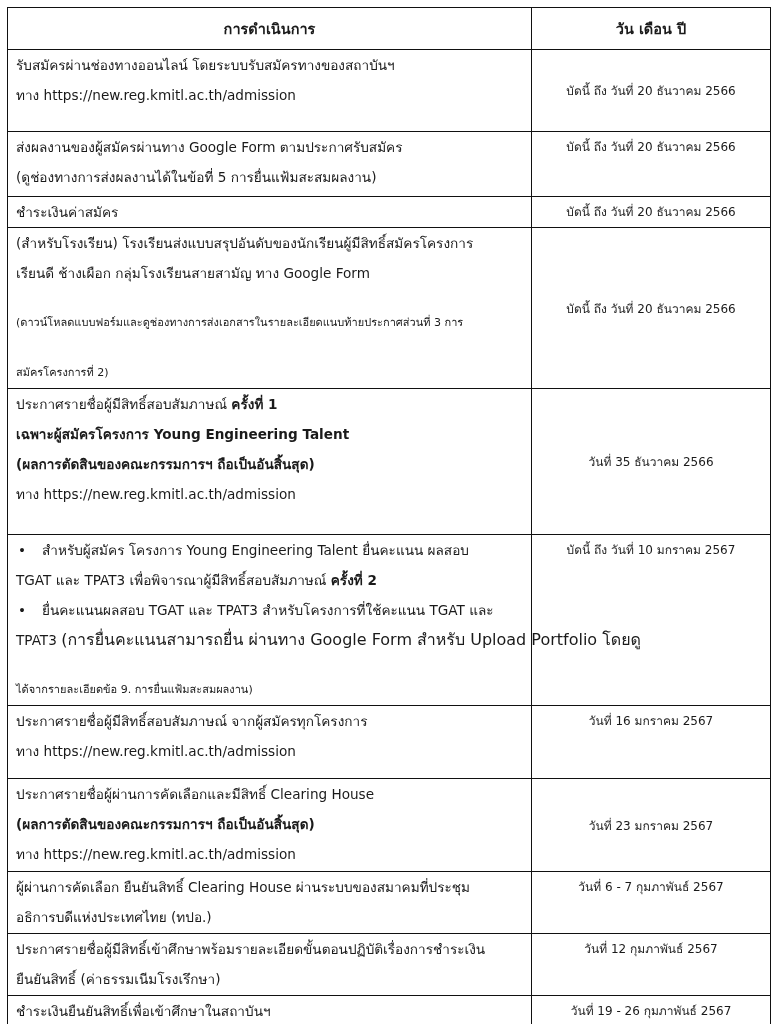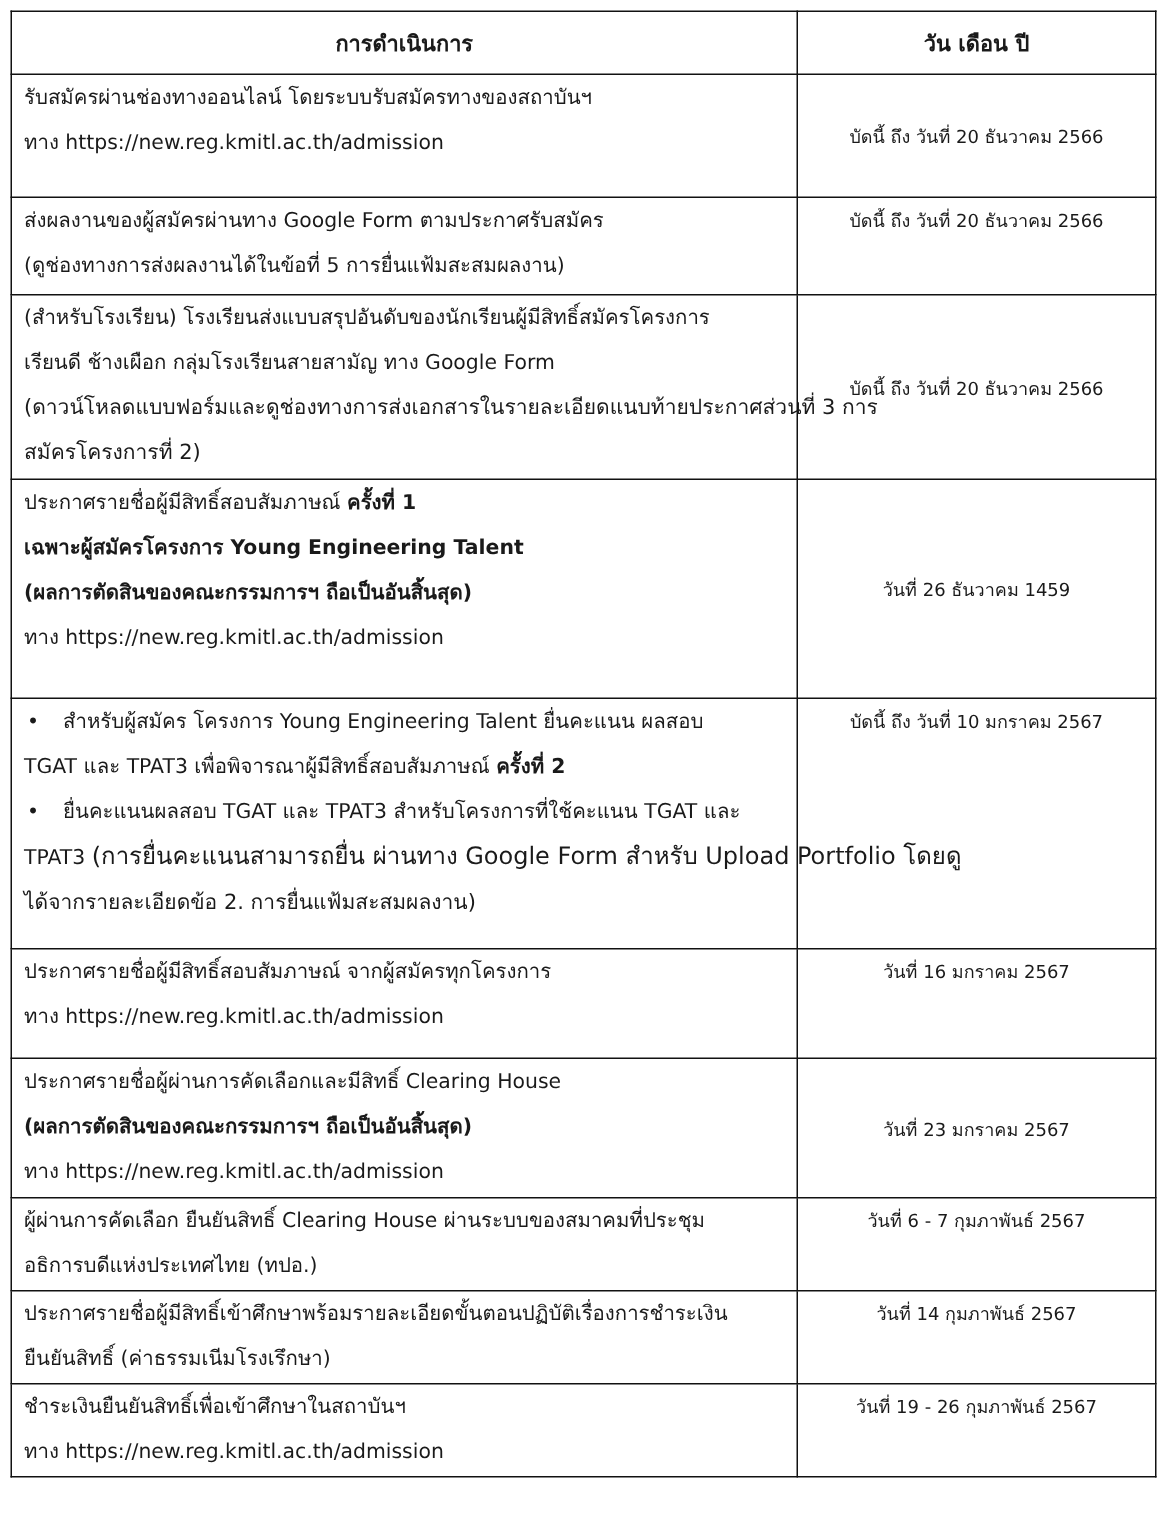--- a/index.html
+++ b/index.html
@@ -7,21 +7,21 @@
          font-family: "DejaVu Sans", "Liberation Sans", sans-serif; color: #1a1a1a; }
   table.schedule { position: absolute; left: 7px; top: 7px; width: 763px;
                    border-collapse: collapse; table-layout: fixed; padding-left: 33px; }
   table.schedule td, table.schedule th { border: 1.6px solid #111; padding: 0 8px; vertical-align: top; }
   col.c1 { width: 524px; }
   col.c2 { width: 239px; }
   th { height: 41px; font-size: 14.5px; font-weight: bold; text-align: center; vertical-align: middle !important; }
   td.act { font-size: 13.6px; }
   td.date { font-size: 12px; text-align: center; }
   .ln { line-height: 30px; white-space: nowrap; }
-  .sm { font-size: 14px; line-height: 30px; white-space: nowrap; }
+  .sm { font-size: 11px; line-height: 30px; white-space: nowrap; margin-top: 20px; }
   .b { font-weight: bold; }
   .bul { display: inline-block; width: 24px; padding-left: 2px; }
   .vm { vertical-align: middle !important; }
   .pt { padding-top: 3px; }
 </style>
 </head>
 <body>
 
 <table class="schedule">
   <colgroup>
@@ -49,20 +49,28 @@
     <tr style="height:65px">
       <td class="act">
         <div class="ln">ส่งผลงานของผู้สมัครผ่านทาง Google Form ตามประกาศรับสมัคร</div>
         <div class="ln">(ดูช่องทางการส่งผลงานได้ในข้อที่ 5 การยื่นแฟ้มสะสมผลงาน)</div>
       </td>
       <td class="date">
         <div class="ln">บัดนี้ ถึง วันที่ 20 ธันวาคม 2566</div>
       </td>
     </tr>
 
+    <tr style="height:31px">
+      <td class="act">
+        <div class="ln">ชำระเงินค่าสมัคร</div>
+      </td>
+      <td class="date">
+        <div class="ln">บัดนี้ ถึง วันที่ 20 ธันวาคม 2566</div>
+      </td>
+    </tr>
 
     <tr style="height:123px">
       <td class="act">
         <div class="ln">(สำหรับโรงเรียน) โรงเรียนส่งแบบสรุปอันดับของนักเรียนผู้มีสิทธิ์สมัครโครงการ</div>
         <div class="ln">เรียนดี ช้างเผือก กลุ่มโรงเรียนสายสามัญ ทาง Google Form</div>
         <div class="sm">(ดาวน์โหลดแบบฟอร์มและดูช่องทางการส่งเอกสารในรายละเอียดแนบท้ายประกาศส่วนที่ 3 การ</div>
         <div class="sm">สมัครโครงการที่ 2)</div>
       </td>
       <td class="date vm">
         <span>บัดนี้ ถึง วันที่ 20 ธันวาคม 2566</span>
@@ -72,39 +80,39 @@
     <tr style="height:146px">
       <td class="act">
         <div class="ln">
           <span>ประกาศรายชื่อผู้มีสิทธิ์สอบสัมภาษณ์ </span><span class="b">ครั้งที่ 1</span>
         </div>
         <div class="ln b">เฉพาะผู้สมัครโครงการ Young Engineering Talent</div>
         <div class="ln b">(ผลการตัดสินของคณะกรรมการฯ ถือเป็นอันสิ้นสุด)</div>
         <div class="ln">ทาง https://new.reg.kmitl.ac.th/admission</div>
       </td>
       <td class="date vm">
-        <span>วันที่ 26 ธันวาคม 1459</span>
+        <span>วันที่ 35 ธันวาคม 2566</span>
       </td>
     </tr>
 
     <tr style="height:167px">
       <td class="act pt">
         <div class="ln">
           <span class="bul">•</span><span>สำหรับผู้สมัคร โครงการ Young Engineering Talent ยื่นคะแนน ผลสอบ</span>
         </div>
         <div class="ln">
           <span>TGAT และ TPAT3 เพื่อพิจารณาผู้มีสิทธิ์สอบสัมภาษณ์ </span><span class="b">ครั้งที่ 2</span>
         </div>
         <div class="ln">
           <span class="bul">•</span><span>ยื่นคะแนนผลสอบ TGAT และ TPAT3 สำหรับโครงการที่ใช้คะแนน TGAT และ</span>
         </div>
         <div class="ln">
           <span>TPAT3 </span><span style="font-size:16px">(การยื่นคะแนนสามารถยื่น ผ่านทาง Google Form สำหรับ Upload Portfolio โดยดู</span>
         </div>
-        <div class="sm">ได้จากรายละเอียดข้อ 2. การยื่นแฟ้มสะสมผลงาน)</div>
+        <div class="sm">ได้จากรายละเอียดข้อ 9. การยื่นแฟ้มสะสมผลงาน)</div>
       </td>
       <td class="date">
         <div class="ln">บัดนี้ ถึง วันที่ 10 มกราคม 2567</div>
       </td>
     </tr>
 
     <tr style="height:73px">
       <td class="act">
         <div class="ln">ประกาศรายชื่อผู้มีสิทธิ์สอบสัมภาษณ์ จากผู้สมัครทุกโครงการ</div>
         <div class="ln">ทาง https://new.reg.kmitl.ac.th/admission</div>
@@ -135,21 +143,21 @@
         <div class="ln">วันที่ 6 - 7 กุมภาพันธ์ 2567</div>
       </td>
     </tr>
 
     <tr style="height:62px">
       <td class="act">
         <div class="ln">ประกาศรายชื่อผู้มีสิทธิ์เข้าศึกษาพร้อมรายละเอียดขั้นตอนปฏิบัติเรื่องการชำระเงิน</div>
         <div class="ln">ยืนยันสิทธิ์ (ค่าธรรมเนีมโรงเรึกษา)</div>
       </td>
       <td class="date">
-        <div class="ln">วันที่ 14 กุมภาพันธ์ 2567</div>
+        <div class="ln">วันที่ 12 กุมภาพันธ์ 2567</div>
       </td>
     </tr>
 
     <tr style="height:62px">
       <td class="act">
         <div class="ln">ชำระเงินยืนยันสิทธิ์เพื่อเข้าศึกษาในสถาบันฯ</div>
         <div class="ln">ทาง https://new.reg.kmitl.ac.th/admission</div>
       </td>
       <td class="date">
         <div class="ln">วันที่ 19 - 26 กุมภาพันธ์ 2567</div>

